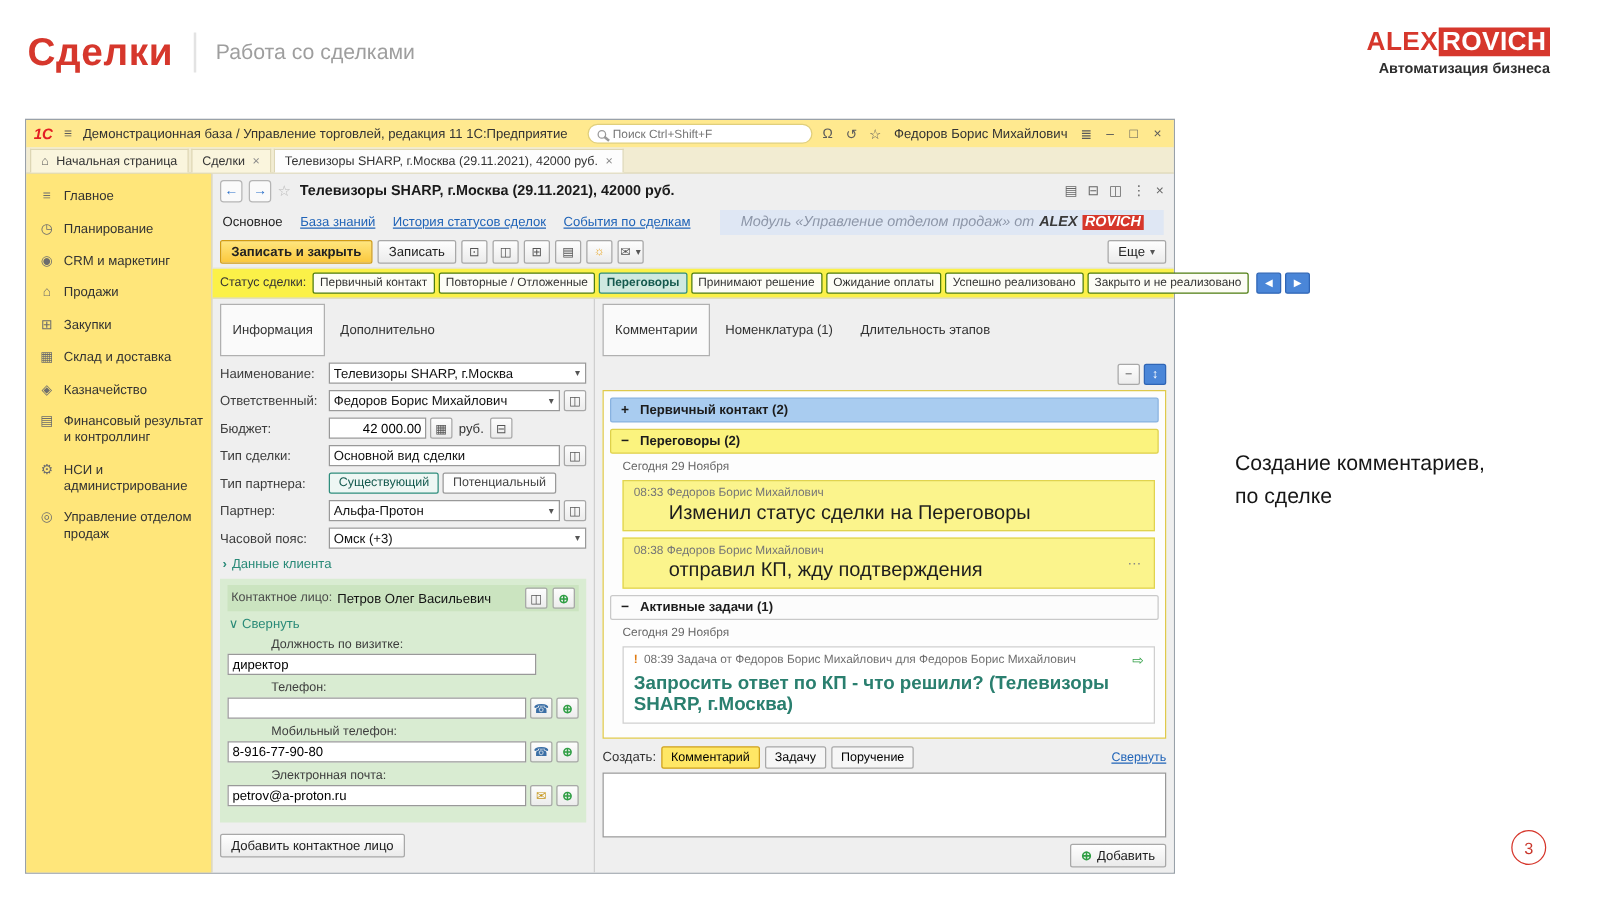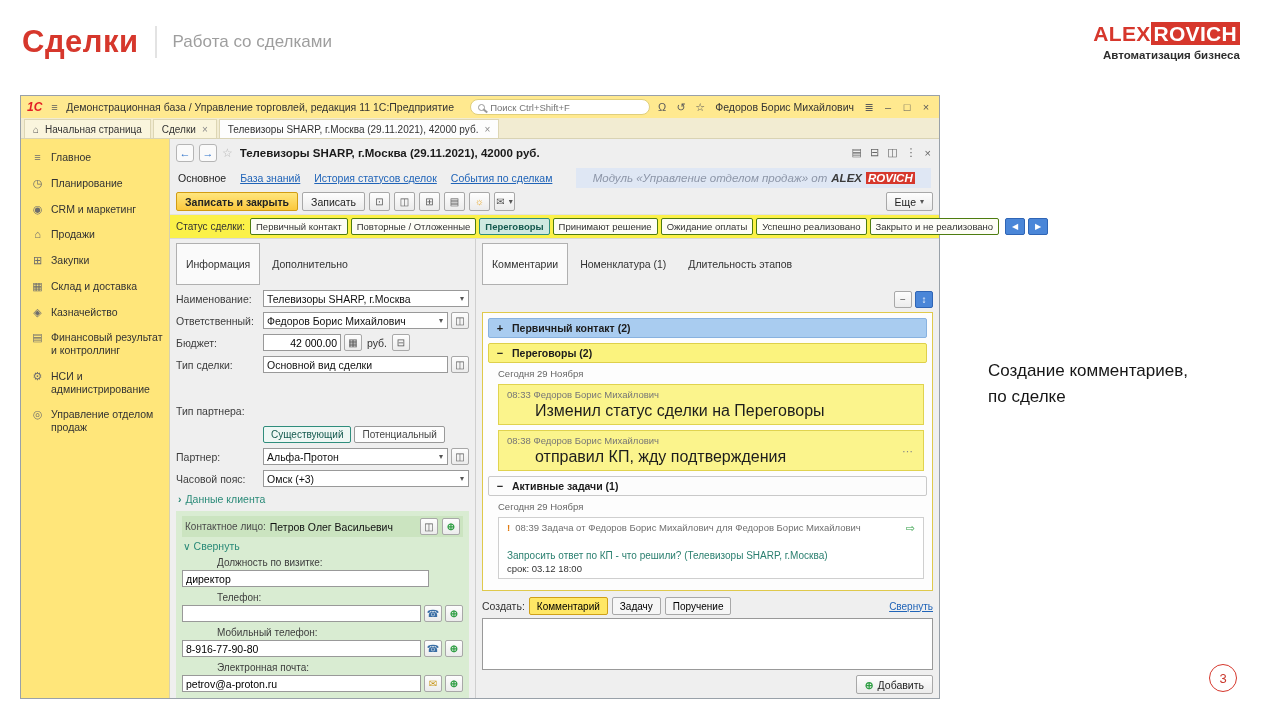--- a/index.html
+++ b/index.html
@@ -77,21 +77,21 @@
   .ptab.active { background:#fafafa; border-color:#b0b0b0; }
 
   .frow { display:flex; align-items:center; margin-bottom:5px; gap:3px; }
   .flabel { width:84px; flex:none; font-size:10.5px; color:#3d3d3d; }
   .combo { flex:1; height:17px; border:1px solid #999; background:#fff; display:flex; align-items:center; min-width:0; }
   .combo input { flex:1; border:none; outline:none; font-size:10.5px; font-family:inherit; padding:0 3px; min-width:0; color:#111; background:transparent; }
   .dda { width:12px; color:#555; font-size:8px; text-align:center; flex:none; }
   .sbtn { width:18px; height:17px; flex:none; border:1px solid #a8a8a8; background:linear-gradient(#fdfdfd,#ececec); display:inline-flex; align-items:center; justify-content:center; font-size:10px; color:#555; border-radius:2px; }
   .tf-small { width:78px; height:17px; border:1px solid #999; font-size:10.5px; text-align:right; padding:0 3px; font-family:inherit; flex:none; }
   .runit { font-size:10.5px; color:#333; margin:0 2px; flex:none; }
-  .toggle { height:17px; padding:0 7px; border:1px solid #999; background:#fdfdfd; font-size:10px; color:#444; display:inline-flex; align-items:center; border-radius:2px; white-space:nowrap;margin-top:48px; }
+  .toggle { height:17px; padding:0 7px; border:1px solid #999; background:#fdfdfd; font-size:10px; color:#444; display:inline-flex; align-items:center; border-radius:2px; white-space:nowrap; }
   .toggle.active { border-color:#2f8d7c; color:#14594e; background:#eef7f4; }
   .client-link { color:#2a8a78; font-size:10.5px; margin:1px 0 6px 2px; }
   .chev { font-weight:bold; margin-right:4px; }
 
   .contact-card { background:#d9ecd2; padding:5px 6px 8px; flex:none; }
   .cc-head { display:flex; align-items:center; gap:4px; margin-bottom:3px; background:#cbe4c0; padding:2px 3px; }
   .cc-label { font-size:10px; color:#4a4a4a; flex:none; }
   .cc-name { font-size:10.5px; color:#111; flex:1; white-space:nowrap; overflow:hidden; }
   .cc-collapse { color:#2a8a78; font-size:10.5px; margin:2px 0 5px 1px; }
   .cc-group { margin-bottom:5px; }
@@ -114,21 +114,21 @@
   .gbtn { font-weight:bold; font-size:11px; width:10px; text-align:center; }
   .gdate { font-size:9.5px; color:#666; padding-left:10px; flex:none; }
   .comment { position:relative; margin:0 3px 0 10px; background:#fbf48c; border:1px solid #e0d34f; padding:4px 8px; flex:none; }
   .c-meta { font-size:9.5px; color:#767676; }
   .c-text { font-size:16px; color:#1d1d1d; margin-top:2px;margin-left:28px; }
   .cdots { position:absolute; right:8px; top:50%; transform:translateY(-50%); color:#888; letter-spacing:2px; }
   .task { margin:0 3px 0 10px; background:#fff; border:1px solid #cfcfcf; padding:4px 8px; flex:none; }
   .t-head { display:flex; gap:5px; align-items:flex-start; font-size:9.5px; color:#6f6f6f; }
   .warn { color:#e07b12; font-weight:bold; flex:none; }
   .t-fwd { margin-left:auto; color:#2f9e44; font-size:11px; flex:none; }
-  .t-link { color:#2a7f6f; font-size:10px; margin:15px 0 2px; }
+  .t-link { color:#2a7f6f; font-size:15px; margin:3px 0 2px;font-weight:bold; }
   .t-due { font-size:9.5px; color:#333; }
 
   .create-row { display:flex; align-items:center; gap:4px; margin:6px 0 3px; flex:none; font-size:10.5px; color:#333; }
   .cbtn { height:18px; padding:0 7px; border:1px solid #a8a8a8; background:#f6f6f6; font-size:10px; border-radius:2px; font-family:inherit; }
   .cbtn.active { background:#ffe765; border-color:#cfa019; }
   .collapse-link { margin-left:auto; color:#2064b8; text-decoration:underline; font-size:10px; cursor:pointer; }
   .new-comment { height:52px; flex:none; border:1px solid #999; resize:none; background:#fff; margin-bottom:5px; font-family:inherit; }
   .add-row { display:flex; justify-content:flex-end; flex:none; }
 </style>
 </head>
@@ -427,21 +427,20 @@
             </div>
             <div class="gdate">Сегодня 29 Ноября</div>
 
             <div class="task">
               <div class="t-head">
                 <span class="warn">!</span>
                 <span><span>08:39</span> <span>Задача от Федоров Борис Михайлович для Федоров Борис Михайлович</span></span>
                 <span class="t-fwd">⇨</span>
               </div>
               <div class="t-link">Запросить ответ по КП - что решили? (Телевизоры SHARP, г.Москва)</div>
-              <div class="t-due">срок: 03.12 18:00</div>
             </div>
           </div>
 
           <div class="create-row">
             <span>Создать:</span>
             <button class="cbtn active">Комментарий</button>
             <button class="cbtn">Задачу</button>
             <button class="cbtn">Поручение</button>
             <span class="collapse-link">Свернуть</span>
           </div>

